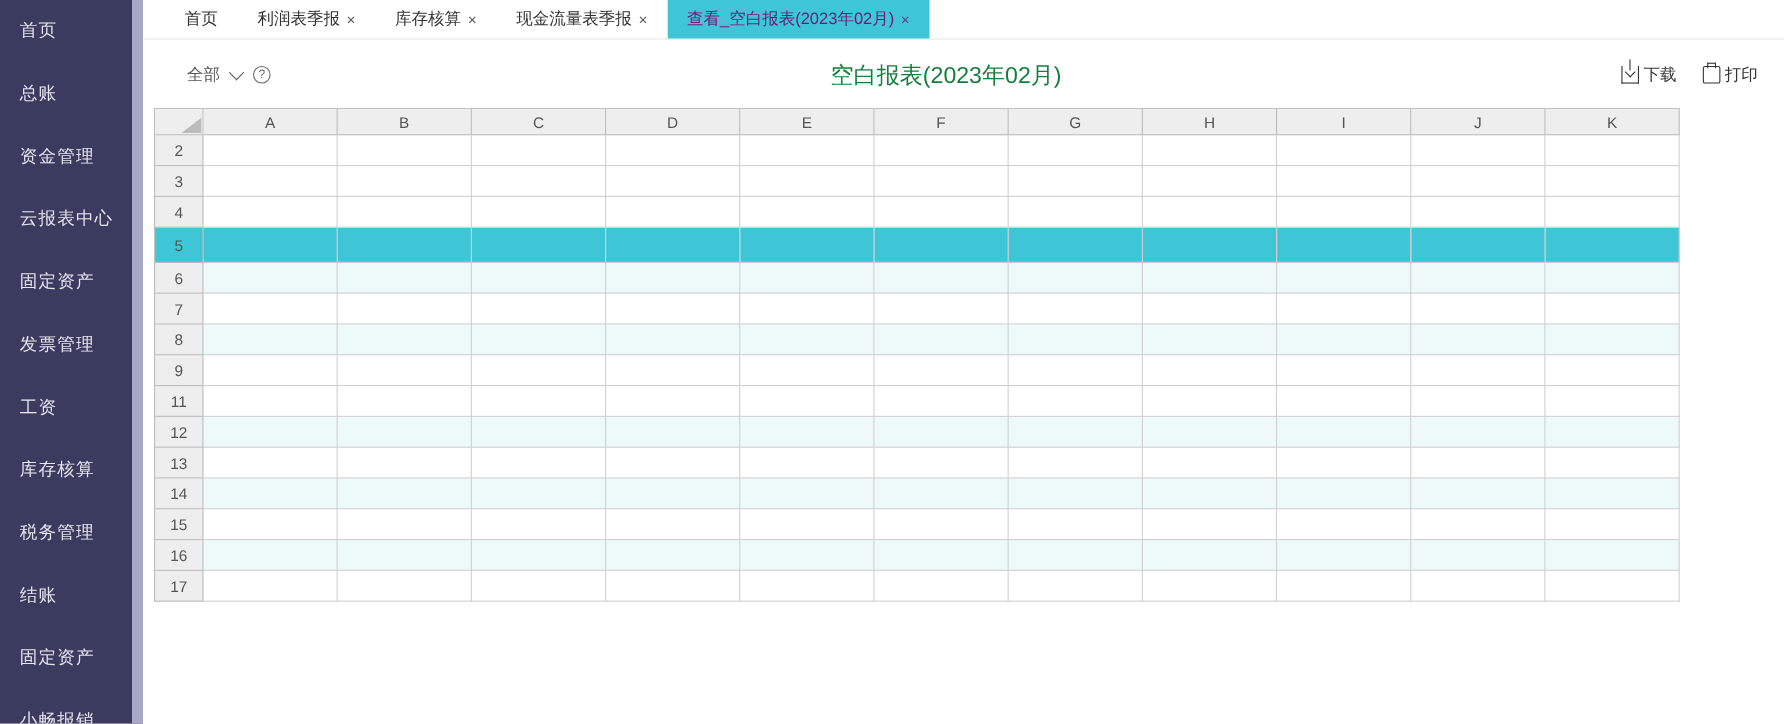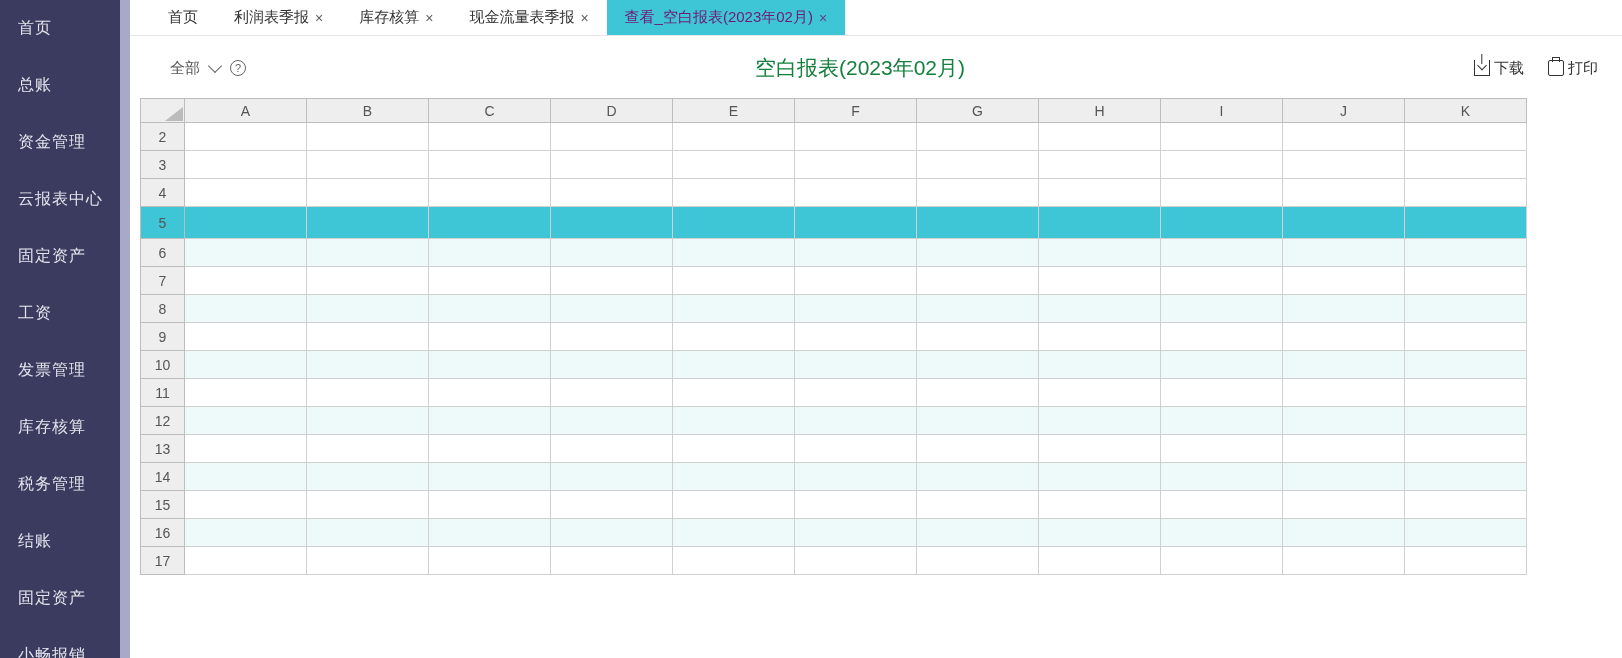--- a/index.html
+++ b/index.html
@@ -41,22 +41,22 @@
 <body>
 
 <div class="app">
   <div class="sidebar">
     <div id="sidebar-items">
         <div class="sidebar-item">首页</div>
         <div class="sidebar-item">总账</div>
         <div class="sidebar-item">资金管理</div>
         <div class="sidebar-item">云报表中心</div>
         <div class="sidebar-item">固定资产</div>
+        <div class="sidebar-item">发票管理</div>
         <div class="sidebar-item">工资</div>
-        <div class="sidebar-item">发票管理</div>
         <div class="sidebar-item">库存核算</div>
         <div class="sidebar-item">税务管理</div>
         <div class="sidebar-item">结账</div>
         <div class="sidebar-item">固定资产</div>
         <div class="sidebar-item">小畅报销</div>
       </div>
     <div class="sidebar-scroll-track"></div>
   </div>
   <div class="main">
     <div class="tabs" id="tabs">
@@ -222,34 +222,20 @@
               <td></td>
               <td></td>
               <td></td>
               <td></td>
               <td></td>
               <td></td>
               <td></td>
               <td></td>
               <td></td>
             </tr>
-            <tr class="row-alt">
-              <td class="row-head">10</td>
-              <td></td>
-              <td></td>
-              <td></td>
-              <td></td>
-              <td></td>
-              <td></td>
-              <td></td>
-              <td></td>
-              <td></td>
-              <td></td>
-              <td></td>
-            </tr>
             <tr>
               <td class="row-head">11</td>
               <td></td>
               <td></td>
               <td></td>
               <td></td>
               <td></td>
               <td></td>
               <td></td>
               <td></td>

